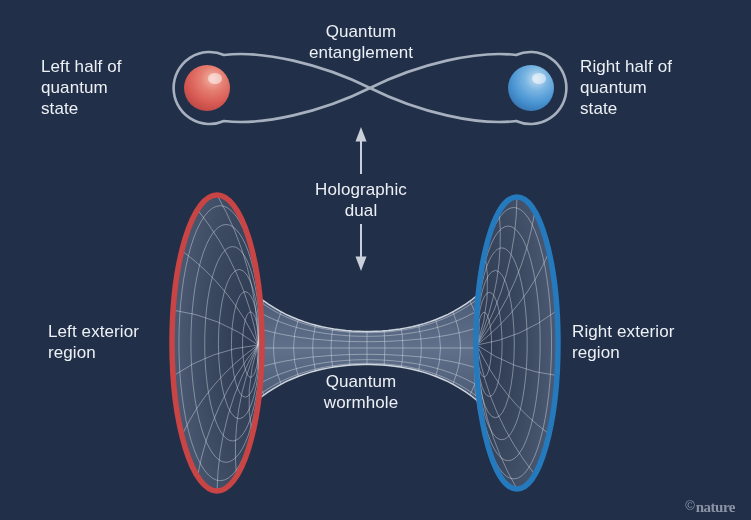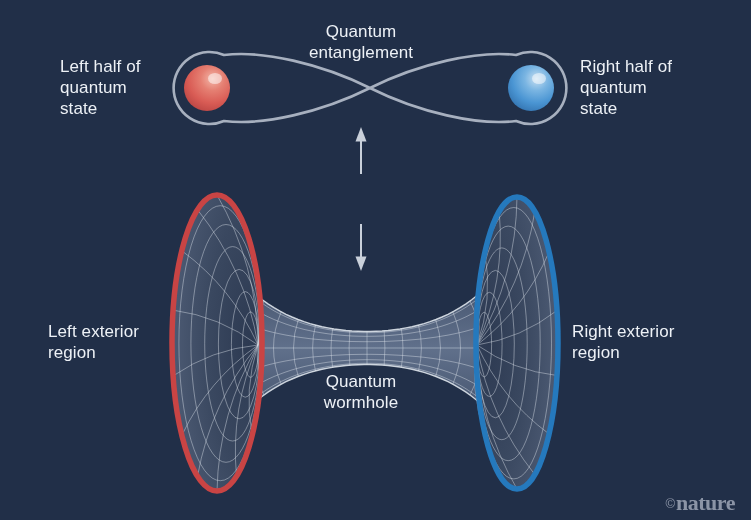--- a/index.html
+++ b/index.html
@@ -21,21 +21,21 @@
   .loop{fill:none;stroke:var(--loop);stroke-width:2.6;}
   .arrow line{stroke:var(--arrow);stroke-width:2;}
   .arrow polygon{fill:var(--arrow);}
   .hl{fill:#ffffff;opacity:.5;}
   .mesh{fill:none;stroke:var(--mesh);stroke-opacity:.5;stroke-width:.9;}
   .edge{fill:none;stroke:#e8edf3;stroke-opacity:.85;stroke-width:1.4;}
   .rimL{fill:none;stroke:var(--red);stroke-width:5.5;}
   .rimR{fill:none;stroke:var(--blue);stroke-width:5.5;}
   .credit{position:absolute;right:16px;bottom:4px;color:var(--credit);}
   .credit .sym{font-size:13px;position:relative;top:-2px;margin-right:1px;}
-  .credit .name{font-family:"Liberation Serif",serif;font-weight:700;font-size:22px;letter-spacing:-.5px;}
+  .credit .name{font-family:"Liberation Serif",serif;font-weight:700;font-size:15px;letter-spacing:-.5px;}
 </style>
 </head>
 <body>
 
 <div class="stage">
 
   <svg viewBox="0 0 751 520" width="751" height="520">
     <defs>
       <radialGradient id="gradRed" cx="0.62" cy="0.30" r="0.85">
         <stop offset="0" stop-color="#f3b6a8"></stop>
@@ -157,26 +157,28 @@
       <polygon points="361,127 355.5,141.5 366.5,141.5"></polygon>
     </g>
     <g class="arrow">
       <line x1="361" y1="224" x2="361" y2="257"></line>
       <polygon points="361,271 355.5,256.5 366.5,256.5"></polygon>
     </g>
   </svg>
 
   <div class="lbl center" style="left:261px;top:21px;width:200px">Quantum
 entanglement</div>
-  <div class="lbl" style="left:60px;top:56px;width:130px">Left half of
+  <div class="lbl" style="left:41px;top:56px;width:130px">Left half of
 quantum
 state</div>
   <div class="lbl" style="left:580px;top:56px;width:130px">Right half of
 quantum
 state</div>
+  <div class="lbl center" style="left:281px;top:179px;width:160px">Holographic
+dual</div>
   <div class="lbl" style="left:48px;top:321px;width:130px">Left exterior
 region</div>
   <div class="lbl" style="left:572px;top:321px;width:130px">Right exterior
 region</div>
   <div class="lbl center" style="left:281px;top:371px;width:160px">Quantum
 wormhole</div>
 
   <div class="credit"><span class="sym">©</span><span class="name">nature</span></div>
 </div>
 

